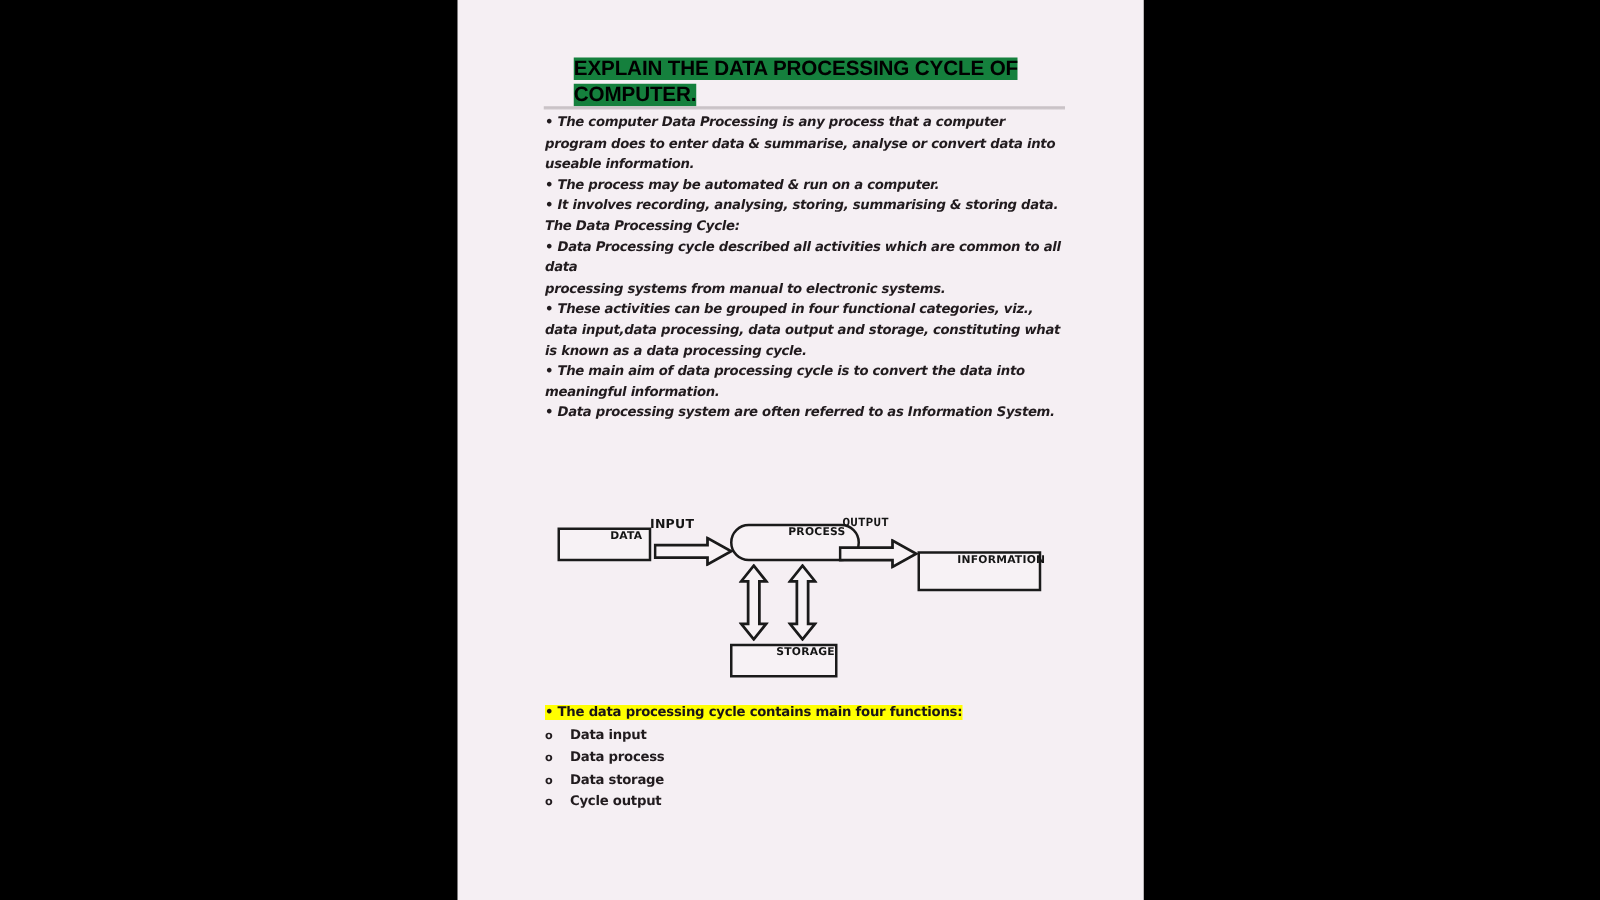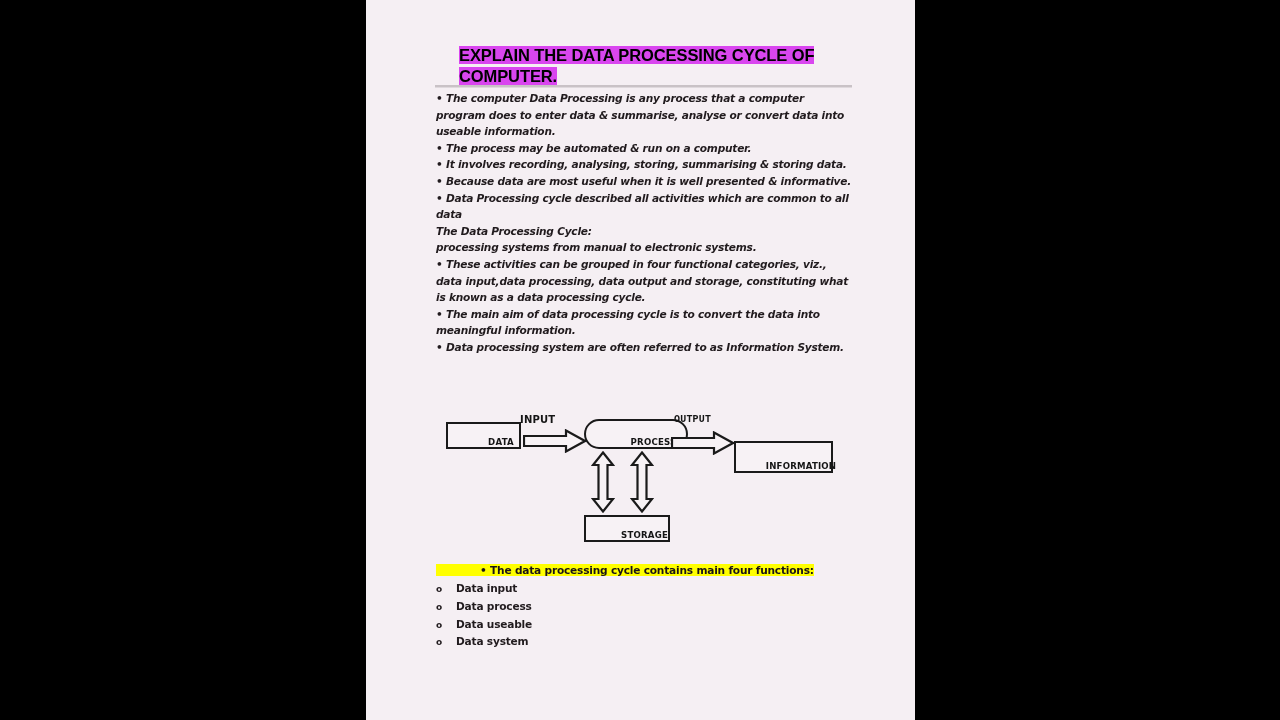--- a/index.html
+++ b/index.html
@@ -39,21 +39,21 @@
     width: 360px;
   }
   .title-line {
     display: inline;
     font-family: "Liberation Sans", sans-serif;
     font-size: 16.5px;
     font-weight: bold;
     color: #000000;
     line-height: 21px;
     letter-spacing: -0.1px;
-    background: #d946ef;
+    background: #15803d;
     box-decoration-break: clone;
     -webkit-box-decoration-break: clone;
   }
   #title-wrap { line-height: 21px; }
 
   
   #title-rule {
     position: absolute;
     left: 69px;
     top: 85px;
@@ -87,21 +87,21 @@
     top: 405px;
     width: 549px;
     height: 150px;
   }
   .dbox {
     position: absolute;
     box-sizing: border-box;
     background: #f7f2f5;
     border: 2px solid #1a1a1a;
     display: flex;
-    align-items: flex-end;
+    align-items: flex-start;
     justify-content: center;
     font-family: "DejaVu Sans", sans-serif;
     font-size: 8.6px;
     font-weight: 600;
     color: #151515;
     letter-spacing: 0.2px;
     padding-left: 35px;
   }
   #box-data        { left: 80px;  top: 17px; width: 75px; height: 27px; }
   #box-process     { left: 218px; top: 14px; width: 104px; height: 30px; border-radius: 15px; }
@@ -135,21 +135,20 @@
   #functions-heading {
     display: inline;
     font-family: "DejaVu Sans", sans-serif;
     font-size: 10.6px;
     font-weight: 600;
     color: #1a1417;
     line-height: 17px;
     letter-spacing: -0.2px;
     background: #ffff00;
     box-decoration-break: clone;
-    padding-left: 44px;
     -webkit-box-decoration-break: clone;
   }
   #functions-heading-wrap { line-height: 17px; margin-bottom: 1px; }
 
   .sub-item {
     display: flex;
     align-items: baseline;
     font-family: "DejaVu Sans", sans-serif;
     font-size: 10.6px;
     font-weight: 600;
@@ -180,23 +179,22 @@
         <span class="title-line">COMPUTER.</span>
       </div>
     </div>
 
     <div id="title-rule"></div>
 
     <div id="body-block">
       <p class="para">• The computer Data Processing is any process that a computer program does to enter data &amp; summarise, analyse or convert data into useable information.</p>
       <p class="para">• The process may be automated &amp; run on a computer.</p>
       <p class="para">• It involves recording, analysing, storing, summarising &amp; storing data.</p>
-      <p class="para">• Because data are most useful when it is well presented &amp; informative.</p>
+      <p class="para">The Data Processing Cycle:</p>
       <p class="para">• Data Processing cycle described all activities which are common to all data</p>
-      <p class="para">The Data Processing Cycle:</p>
       <p class="para">processing systems from manual to electronic systems.</p>
       <p class="para">• These activities can be grouped in four functional categories, viz., data input,data processing, data output and storage, constituting what is known as a data processing cycle.</p>
       <p class="para">• The main aim of data processing cycle is to convert the data into meaningful information.</p>
       <p class="para">• Data processing system are often referred to as Information System.</p>
     </div>
 
     <div id="diagram">
 
       <div class="dbox" id="box-data">
         <span>DATA</span>
@@ -243,22 +241,22 @@
       <div class="sub-item">
         <span class="sub-bullet">o</span>
         <span>Data input</span>
       </div>
       <div class="sub-item">
         <span class="sub-bullet">o</span>
         <span>Data process</span>
       </div>
       <div class="sub-item">
         <span class="sub-bullet">o</span>
-        <span>Data useable</span>
-      </div>
-      <div class="sub-item">
-        <span class="sub-bullet">o</span>
-        <span>Data system</span>
+        <span>Data storage</span>
+      </div>
+      <div class="sub-item">
+        <span class="sub-bullet">o</span>
+        <span>Cycle output</span>
       </div>
     </div>
 
   </div>
 </div>
 
 </body></html>

